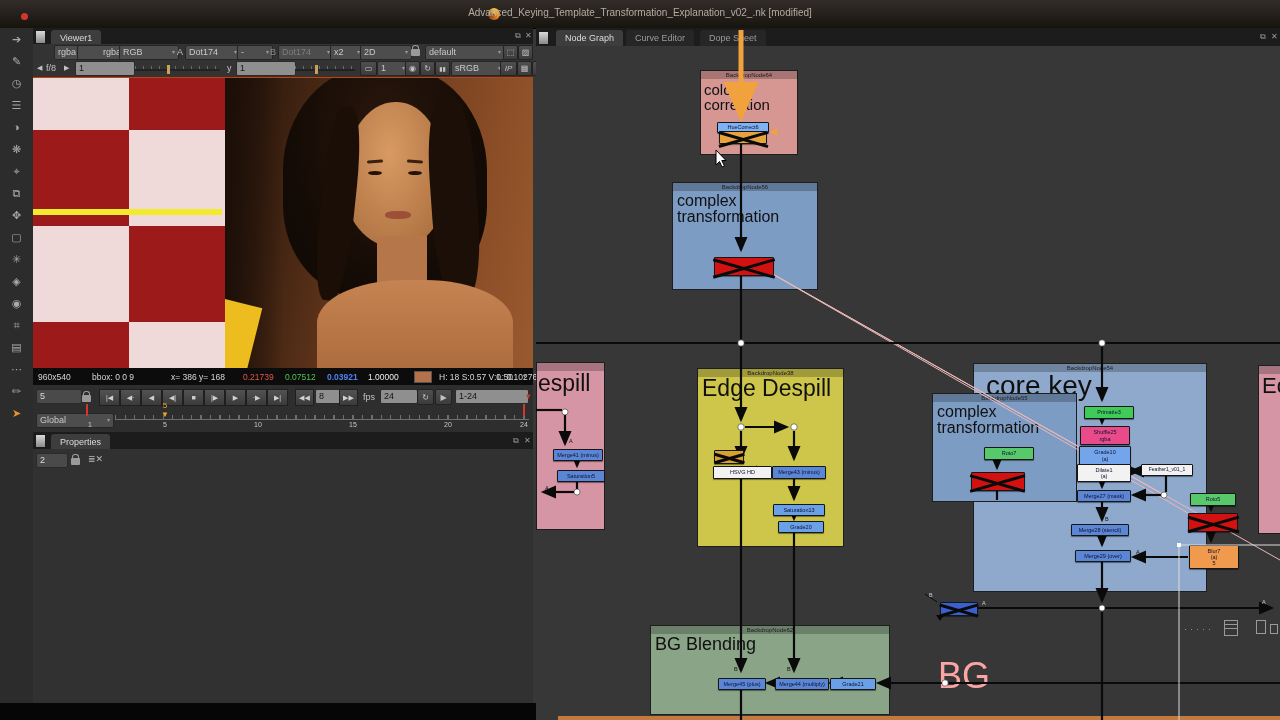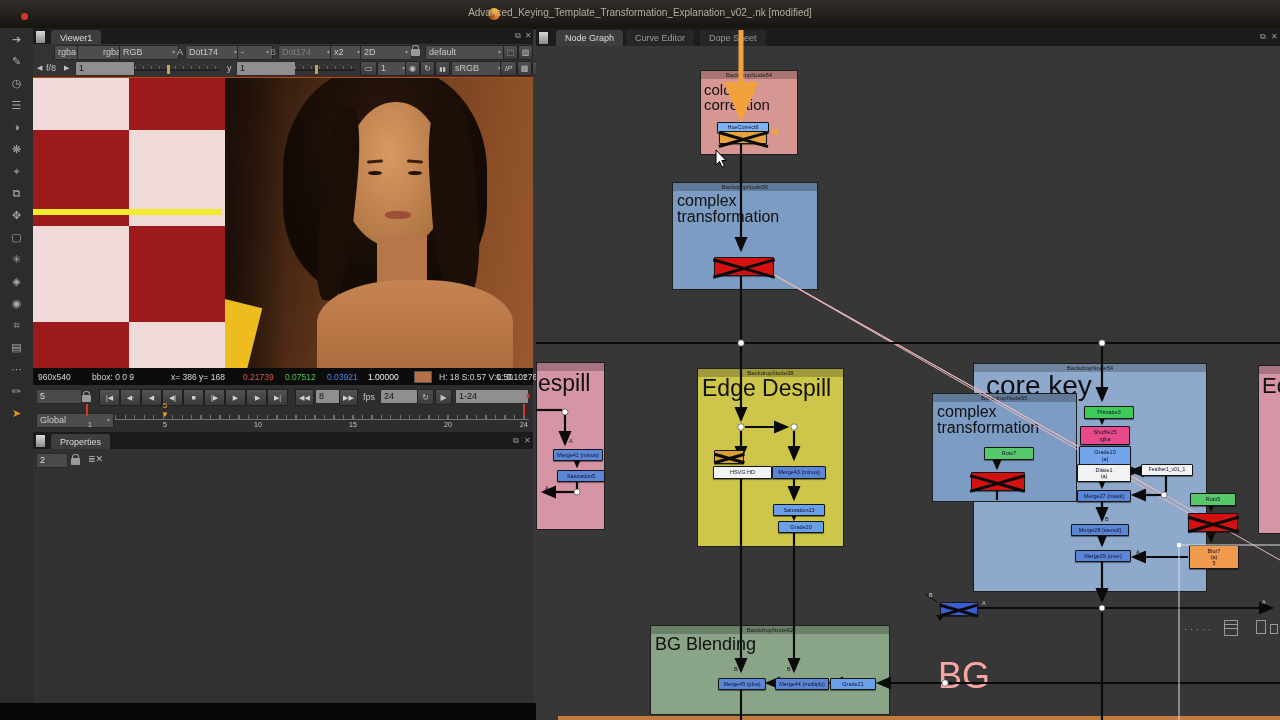--- a/index.html
+++ b/index.html
@@ -210,21 +210,21 @@
     <div class="p-strap"></div>
   </div>
   <div class="abs" id="yline"></div>
 
   <div class="abs" id="vinfo">
     <span style="left:5px;">960x540</span>
     <span style="left:59px;">bbox: 0 0 9</span>
     <span style="left:138px;">x= 386 y= 168</span>
     <span style="left:210px;color:#e05545;">0.21739</span>
     <span style="left:252px;color:#4fc44f;">0.07512</span>
-    <span style="left:294px;color:#4f83f0;">0.03921</span>
+    <span style="left:294px;color:#4f83f0;font-weight:bold;">0.03921</span>
     <span style="left:335px;color:#eee;">1.00000</span>
     <span style="left:381px;top:3px;width:16px;height:10px;background:#b5714a;border:1px solid #555;"></span>
     <span style="left:406px;">H: 18 S:0.57 V:0.50</span>
     <span style="left:464px;">L: 0.10276</span>
     <span style="left:490px;font-size:6px;color:#999;">▾</span>
   </div>
 
   <div class="abs" id="vtrans">
     <div class="inp dark" style="left:3px;top:4px;width:38px;">5</div>
     <div class="lock" style="left:49px;top:10px;"></div>

